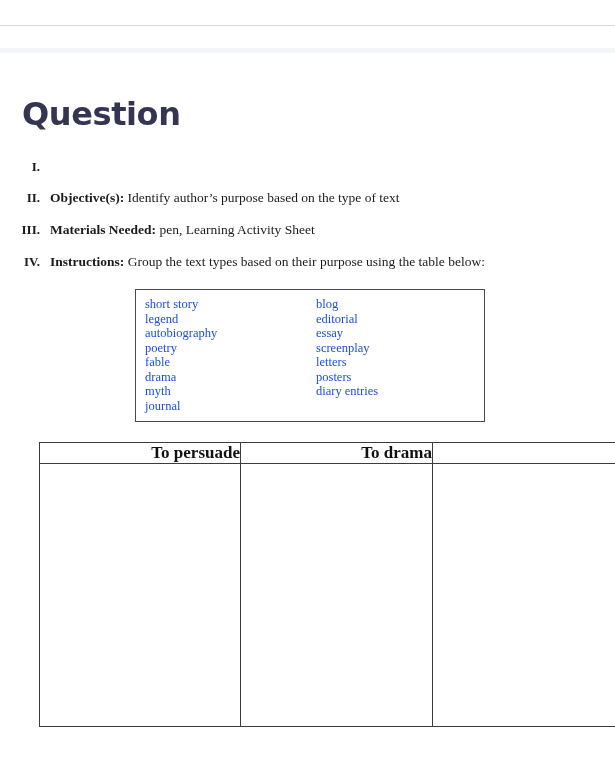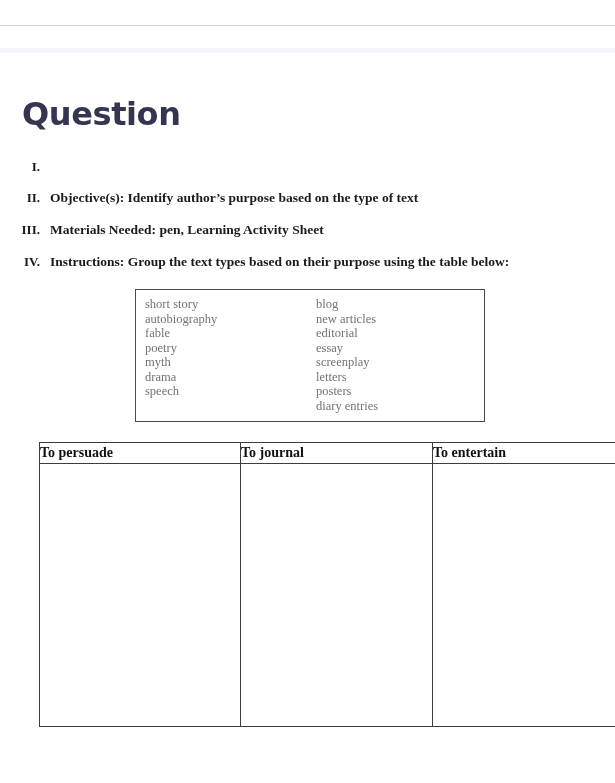--- a/index.html
+++ b/index.html
@@ -74,21 +74,21 @@
     font-weight: bold;
     font-size: 13px;
   }
   .activity-text {
     flex: 1 1 auto;
   }
   .activity-label {
     font-weight: bold;
   }
   .activity-body {
-    font-weight: bold;
+    font-weight: normal;
   }
 
   
   #word-bank {
     box-sizing: border-box;
     margin: 3px 0 0 123px;
     width: 350px;
     border: 1.3px solid #4a4a4a;
     padding: 7px 0 8px 0;
     display: flex;
@@ -98,21 +98,21 @@
     box-sizing: border-box;
     margin: 0;
     padding: 0;
     list-style: none;
   }
   #word-column-left { width: 175px; padding-left: 9px; }
   #word-column-right { width: 175px; padding-left: 6px; }
   .word-item {
     font-size: 12.5px;
     line-height: 14.5px;
-    color: #737373;
+    color: #1d4ed8;
     white-space: nowrap;
   }
 
   
   #answer-table-wrap {
     margin-top: 20px;
     padding-left: 27px;
   }
   #answer-table {
     border-collapse: collapse;
@@ -120,23 +120,23 @@
     width: 780px;           
     background: #ffffff;
   }
   #answer-table th,
   #answer-table td {
     border: 1.1px solid #3c3c3c;
     padding: 0;
   }
   #answer-table th {
     height: 20px;
-    font-size: 14px;
-    font-weight: bold;
-    text-align: left;
+    font-size: 17px;
+    font-weight: bold;
+    text-align: right;
     color: #111111;
     vertical-align: middle;
   }
   #answer-table td {
     height: 262px;
     vertical-align: top;
   }
   .col-persuade  { width: 200px; }
   .col-inform    { width: 191px; }
   .col-entertain { width: 389px; }
@@ -176,45 +176,45 @@
       <span class="activity-text">
         <span class="activity-label">Instructions:</span><span class="activity-body"> Group the text types based on their purpose using the table below:</span>
       </span>
     </li>
 
   </ol>
 
   <div id="word-bank">
     <ul class="word-column" id="word-column-left">
       <li class="word-item">short story</li>
+      <li class="word-item">legend</li>
       <li class="word-item">autobiography</li>
+      <li class="word-item">poetry</li>
       <li class="word-item">fable</li>
-      <li class="word-item">poetry</li>
+      <li class="word-item">drama</li>
       <li class="word-item">myth</li>
-      <li class="word-item">drama</li>
-      <li class="word-item">speech</li>
+      <li class="word-item">journal</li>
     </ul>
     <ul class="word-column" id="word-column-right">
       <li class="word-item">blog</li>
-      <li class="word-item">new articles</li>
       <li class="word-item">editorial</li>
       <li class="word-item">essay</li>
       <li class="word-item">screenplay</li>
       <li class="word-item">letters</li>
       <li class="word-item">posters</li>
       <li class="word-item">diary entries</li>
     </ul>
   </div>
 
   <div id="answer-table-wrap">
     <table id="answer-table">
       <thead>
         <tr>
           <th class="col-persuade">To persuade</th>
-          <th class="col-inform">To journal</th>
+          <th class="col-inform">To drama</th>
           <th class="col-entertain">To entertain</th>
         </tr>
       </thead>
       <tbody>
         <tr>
           <td></td>
           <td></td>
           <td></td>
         </tr>
       </tbody>

